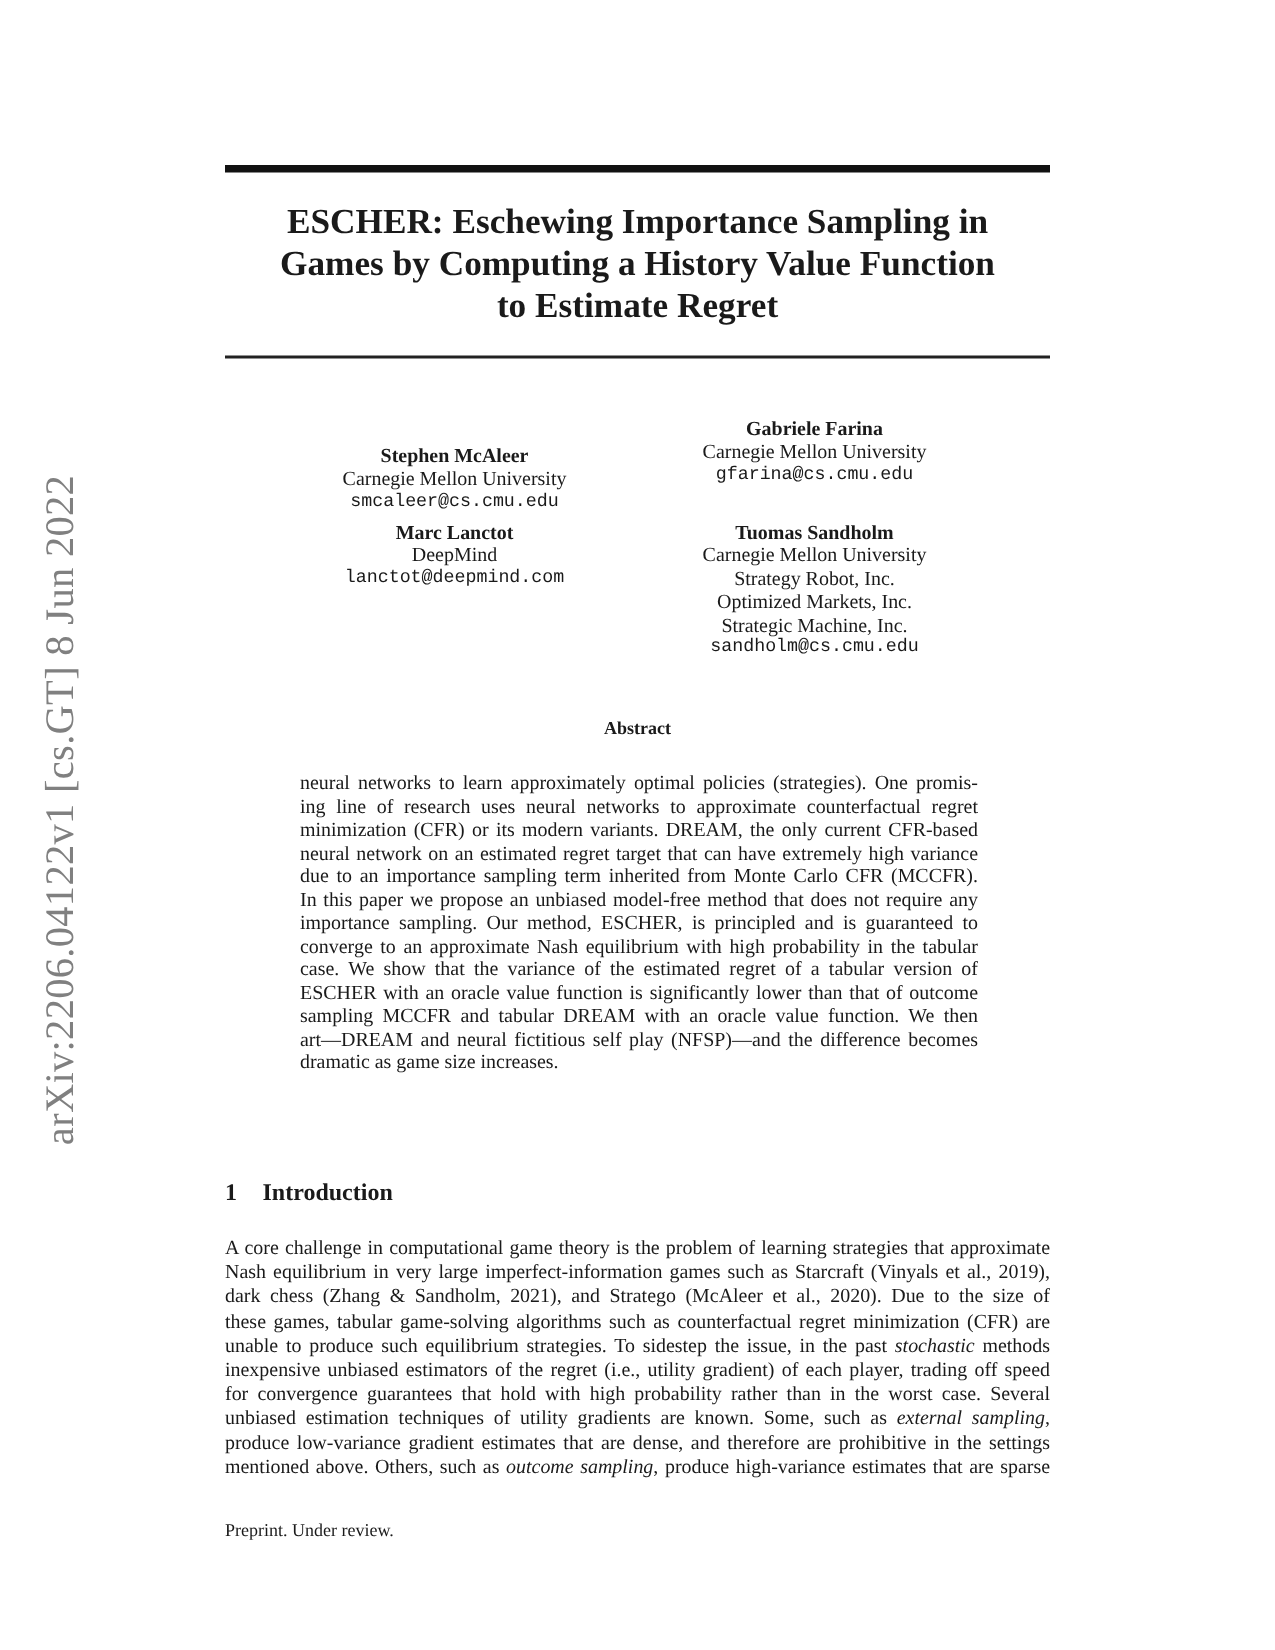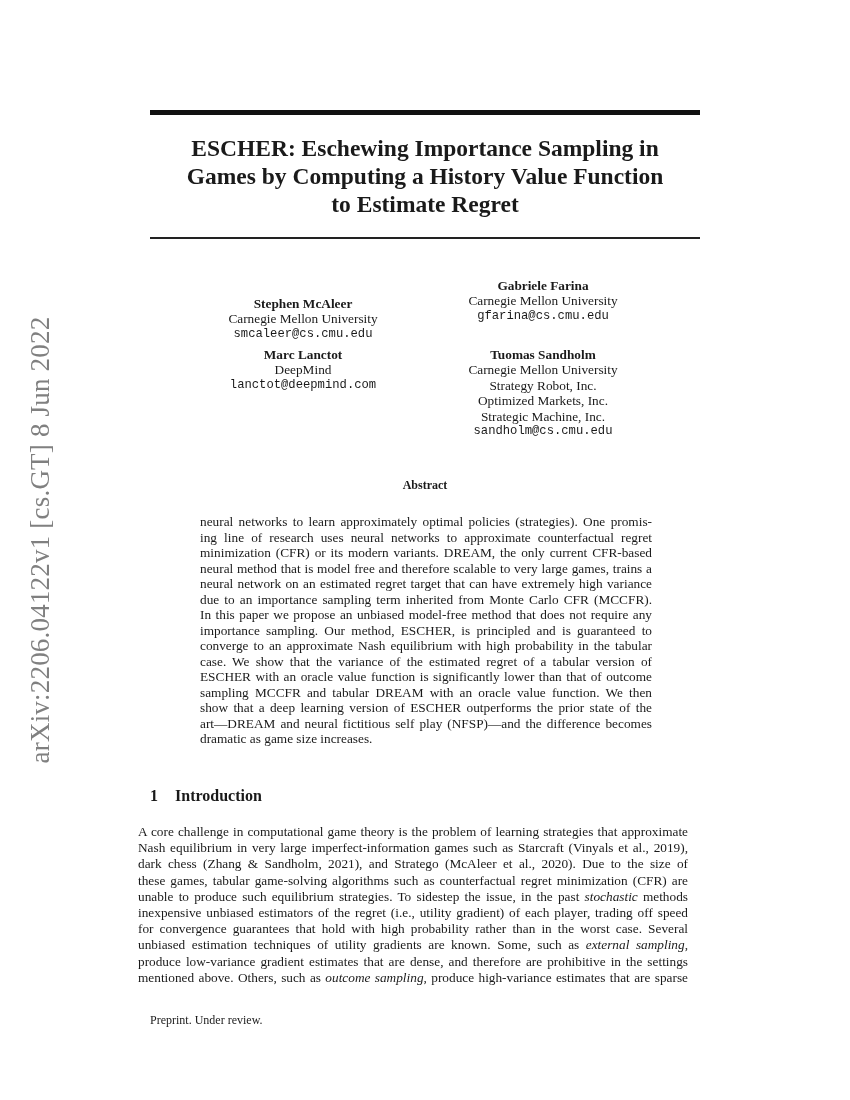--- a/index.html
+++ b/index.html
@@ -35,21 +35,21 @@
     font-size: 13.3px; line-height: 15.5px;
   }
   .line { display: block; white-space: nowrap; text-align: justify; text-align-last: justify; }
   .line.last { text-align-last: left; }
   .section-heading {
     position: absolute; left: 150px; top: 787px; font-weight: bold; font-size: 16px;
     white-space: nowrap;
   }
   .section-heading .num { display: inline-block; width: 25px; }
   .intro-body {
-    position: absolute; left: 138px; top: 824px; width: 550px;
+    position: absolute; left: 150px; top: 824px; width: 550px;
     font-size: 13.3px; line-height: 16.2px;
   }
   .footer {
     position: absolute; left: 150px; top: 1013px; font-size: 12px; white-space: nowrap;
   }
   em { font-style: italic; }
 </style>
 </head>
 <body>
 
@@ -85,30 +85,28 @@
   <div>Optimized Markets, Inc.</div>
   <div>Strategic Machine, Inc.</div>
   <div class="email">sandholm@cs.cmu.edu</div>
 </div>
 
 <div class="abstract-heading">Abstract</div>
 <div class="abstract-body">
   <span class="line">neural networks to learn approximately optimal policies (strategies). One promis-</span>
   <span class="line">ing line of research uses neural networks to approximate counterfactual regret</span>
   <span class="line">minimization (CFR) or its modern variants. DREAM, the only current CFR-based</span>
-  <span class="line">neural method that is model free and therefore scalable to very large games, trains a</span>
   <span class="line">neural network on an estimated regret target that can have extremely high variance</span>
   <span class="line">due to an importance sampling term inherited from Monte Carlo CFR (MCCFR).</span>
   <span class="line">In this paper we propose an unbiased model-free method that does not require any</span>
   <span class="line">importance sampling. Our method, ESCHER, is principled and is guaranteed to</span>
   <span class="line">converge to an approximate Nash equilibrium with high probability in the tabular</span>
   <span class="line">case. We show that the variance of the estimated regret of a tabular version of</span>
   <span class="line">ESCHER with an oracle value function is significantly lower than that of outcome</span>
   <span class="line">sampling MCCFR and tabular DREAM with an oracle value function. We then</span>
-  <span class="line">show that a deep learning version of ESCHER outperforms the prior state of the</span>
   <span class="line">art—DREAM and neural fictitious self play (NFSP)—and the difference becomes</span>
   <span class="line last">dramatic as game size increases.</span>
 </div>
 
 <div class="section-heading">
   <span class="num">1</span><span>Introduction</span>
 </div>
 <div class="intro-body" id="intro-body">
     <span class="line"><span>A core challenge in computational game theory is the problem of learning strategies that approximate</span></span>
     <span class="line"><span>Nash equilibrium in very large imperfect-information games such as Starcraft (Vinyals et al., 2019),</span></span>

